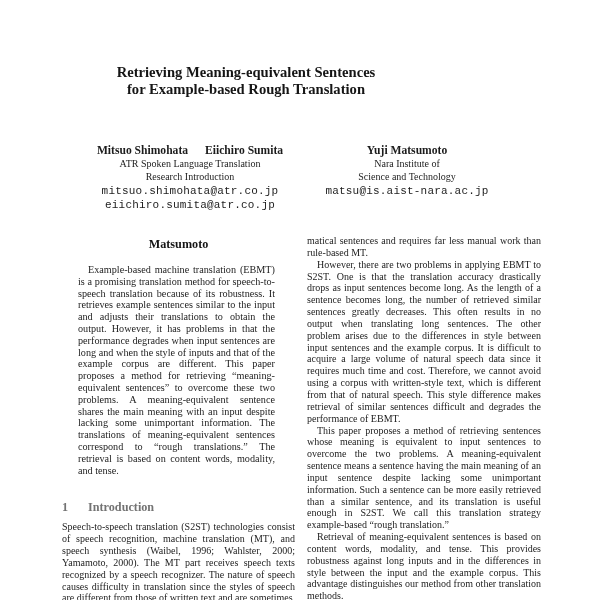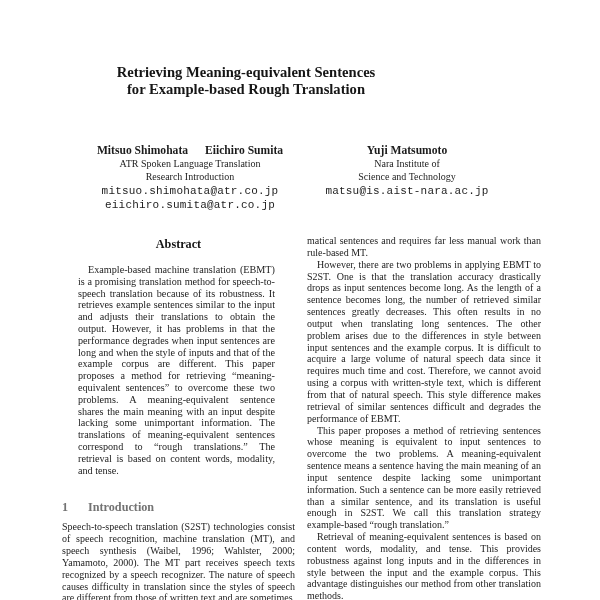--- a/index.html
+++ b/index.html
@@ -133,21 +133,21 @@
   <div class="author-block ab-right">
     <div class="names">
       <span>Yuji Matsumoto</span>
     </div>
     <div class="affil">Nara Institute of</div>
     <div class="affil">Science and Technology</div>
     <div class="email">matsu@is.aist-nara.ac.jp</div>
   </div>
 
   <div class="col-left">
-    <div class="abs-heading">Abstract</div>
+    <div class="abs-heading">Matsumoto</div>
     <div class="abs-body">Example-based machine translation (EBMT) is a promising translation method for speech-to-speech translation because of its robustness. It retrieves example sentences similar to the input and adjusts their translations to obtain the output. However, it has problems in that the performance degrades when input sentences are long and when the style of inputs and that of the example corpus are different. This paper proposes a method for retrieving “meaning-equivalent sentences” to overcome these two problems. A meaning-equivalent sentence shares the main meaning with an input despite lacking some unimportant information. The translations of meaning-equivalent sentences correspond to “rough translations.” The retrieval is based on content words, modality, and tense.</div>
   </div>
 
   <div class="sec-heading">
     <span class="sec-num">1</span><span>Introduction</span>
   </div>
 
   <p class="intro-body">Speech-to-speech translation (S2ST) technologies consist of speech recognition, machine translation (MT), and speech synthesis (Waibel, 1996; Wahlster, 2000; Yamamoto, 2000). The MT part receives speech texts recognized by a speech recognizer. The nature of speech causes difficulty in translation since the styles of speech are different from those of written text and are sometimes</p>
 
   <div class="col-right">

